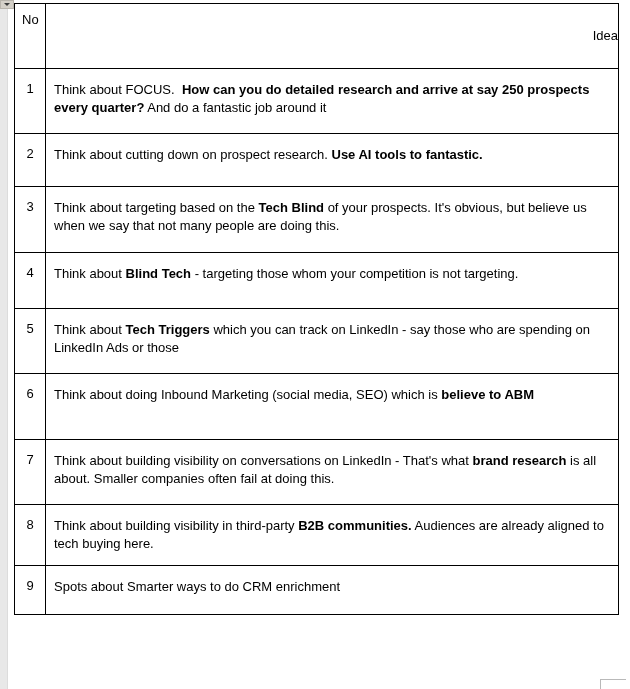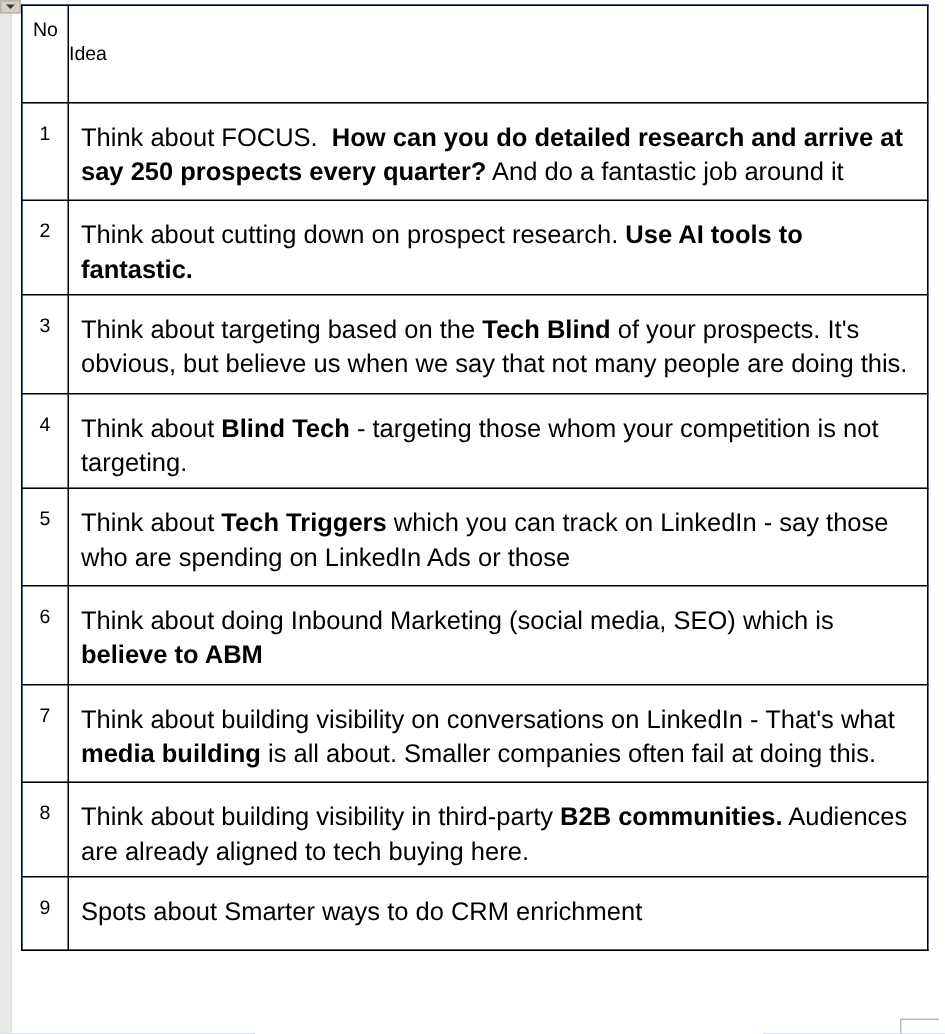--- a/index.html
+++ b/index.html
@@ -59,21 +59,21 @@
   }
 
   
   .ideas-table {
     position: absolute;
     left: 14px;
     top: 3px;
     width: 604px;
     border-collapse: collapse;
     table-layout: fixed;
-    background: #3b82f6;
+    background: #eab308;
   }
   .ideas-table td, .ideas-table th {
     border: 1px solid #000000;
     vertical-align: top;
     padding: 0;
     background: #ffffff;
   }
 
   .col-no    { width: 30px; }
   .col-idea  { width: 572px; }
@@ -85,35 +85,35 @@
   .head-no-inner {
     font-size: 13px;
     color: #000;
     padding: 8px 0 0 7px;
     text-align: left;
     line-height: 1.25;
   }
   .head-idea-inner {
     font-size: 13px;
     color: #000;
-    text-align: left;
+    text-align: right;
     padding-top: 24px;
     line-height: 1.25;
   }
 
   .cell-no {
     font-size: 13px;
     color: #000;
     text-align: center;
     line-height: 1.3;
   }
   .cell-no-inner { padding-top: 12px; }
 
   .cell-idea {
-    font-size: 17px;
+    font-size: 13px;
     color: #000;
     line-height: 1.35;
   }
   .cell-idea-inner {
     padding: 12px 4px 4px 8px;
     white-space: normal;
   }
   .cell-idea-inner b { font-weight: bold; }
 
   
@@ -202,21 +202,21 @@
       <td class="cell-idea">
         <div class="cell-idea-inner">Think about doing Inbound Marketing (social media, SEO) which is <b>believe to ABM</b></div>
       </td>
     </tr>
 
     <tr class="r7">
       <td class="cell-no">
         <div class="cell-no-inner">7</div>
       </td>
       <td class="cell-idea">
-        <div class="cell-idea-inner">Think about building visibility on conversations on LinkedIn - That's what <b>media building</b> is all about. Smaller companies often fail at doing this.</div>
+        <div class="cell-idea-inner">Think about building visibility on conversations on LinkedIn - That's what <b>brand research</b> is all about. Smaller companies often fail at doing this.</div>
       </td>
     </tr>
 
     <tr class="r8">
       <td class="cell-no">
         <div class="cell-no-inner">8</div>
       </td>
       <td class="cell-idea">
         <div class="cell-idea-inner">Think about building visibility in third-party <b>B2B communities.</b> Audiences are already aligned to tech buying here.</div>
       </td>

